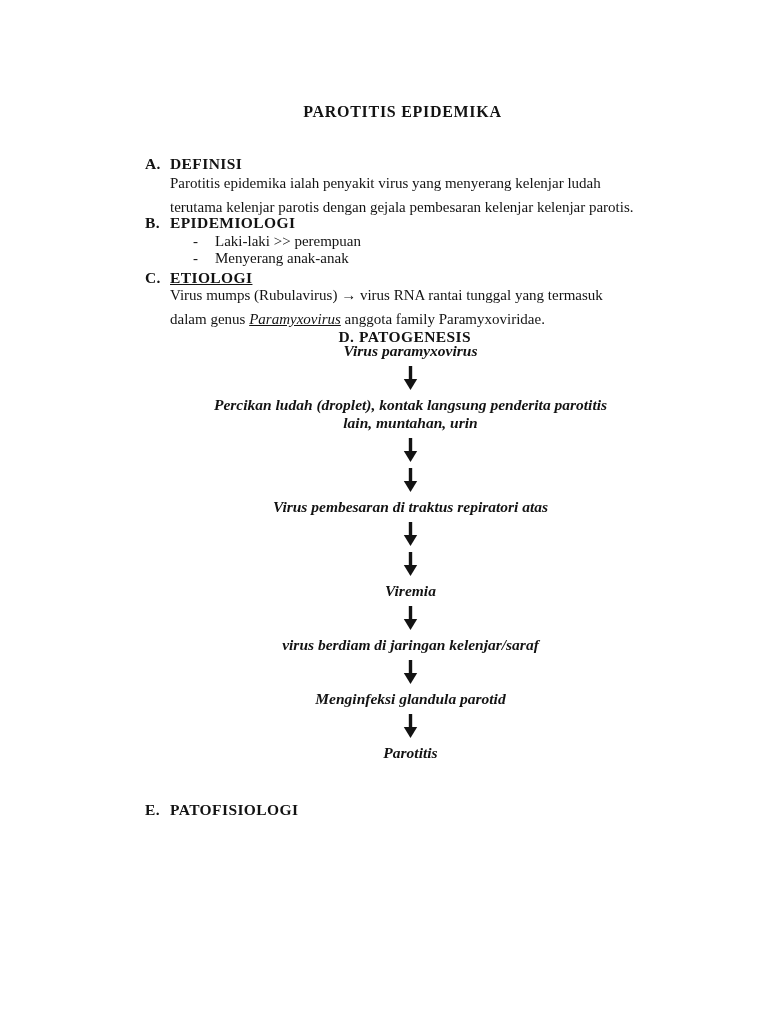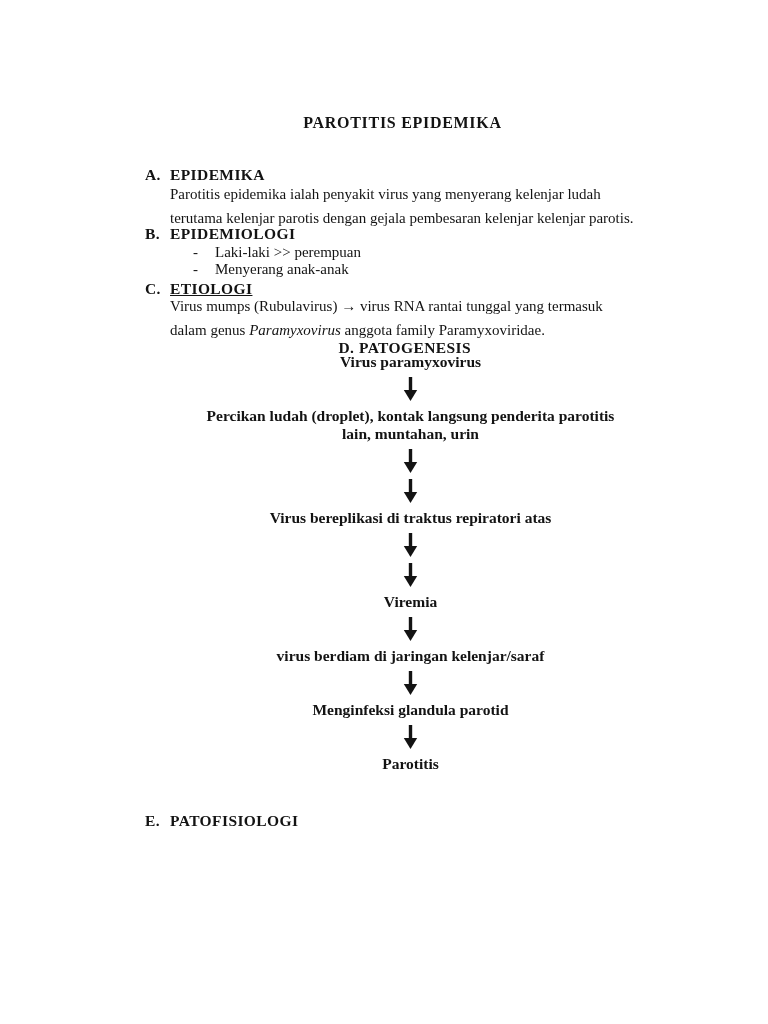--- a/index.html
+++ b/index.html
@@ -11,21 +11,21 @@
     -webkit-font-smoothing:antialiased;
   }
   .page{
     position:relative;
     width:768px;height:1024px;
     background:#ffffff;
     overflow:hidden;
   }
   .inner{
     position:absolute;
-    left:145px;top:11px;
+    left:145px;top:0;
     width:515px;
   }
   .title{
     margin:102px 0 0 0;
     font-size:16px;
     font-weight:bold;
     letter-spacing:0.7px;
     text-align:center;
     line-height:19px;
   }
@@ -58,45 +58,46 @@
     line-height:17px;
   }
   .bullet .dash{
     display:inline-block;
     width:22px;
   }
   .flow{
     width:515px;
     margin:-4px 0 0 8px;
     text-align:center;
+    font-style:italic;
   }
   .flow-node{
     font-size:15.5px;
     font-weight:bold;
     line-height:18px;
     white-space:pre-line;
   }
   .flow-arrow{
     height:24px;
     margin:6px 0;
     line-height:0;
   }
   .flow-arrow svg{display:inline-block;}
-  i{font-style:italic;}
+  i{font-style:italic;text-decoration:underline;}
 </style>
 </head>
 <body>
 
 <div class="page">
   <div class="inner">
 
     <h1 class="title">PAROTITIS EPIDEMIKA</h1>
 
     <div class="sec-head sec-a">
-      <span class="sec-label">A.</span><span class="sec-title">EPIDEMIKA</span>
+      <span class="sec-label">A.</span><span class="sec-title">DEFINISI</span>
     </div>
     <p class="para para-a">Parotitis epidemika ialah penyakit virus yang menyerang kelenjar ludah
 terutama kelenjar parotis dengan gejala pembesaran kelenjar kelenjar parotis.</p>
 
     <div class="sec-head sec-b">
       <span class="sec-label">B.</span><span class="sec-title">EPIDEMIOLOGI</span>
     </div>
     <div class="bullets">
       <div class="bullet">
         <span class="dash">-</span><span>Laki-laki &gt;&gt; perempuan</span>
@@ -127,21 +128,21 @@
       <div class="flow-arrow"><svg width="17" height="24" viewBox="0 0 17 24">
             <line x1="8.5" y1="0" x2="8.5" y2="15" stroke="#131313" stroke-width="3.4"></line>
             <polygon points="1.8,13 15.2,13 8.5,24" fill="#131313"></polygon>
           </svg></div>
 
       <div class="flow-arrow"><svg width="17" height="24" viewBox="0 0 17 24">
             <line x1="8.5" y1="0" x2="8.5" y2="15" stroke="#131313" stroke-width="3.4"></line>
             <polygon points="1.8,13 15.2,13 8.5,24" fill="#131313"></polygon>
           </svg></div>
 
-      <div class="flow-node">Virus bereplikasi di traktus repiratori atas</div>
+      <div class="flow-node">Virus pembesaran di traktus repiratori atas</div>
       <div class="flow-arrow"><svg width="17" height="24" viewBox="0 0 17 24">
             <line x1="8.5" y1="0" x2="8.5" y2="15" stroke="#131313" stroke-width="3.4"></line>
             <polygon points="1.8,13 15.2,13 8.5,24" fill="#131313"></polygon>
           </svg></div>
 
       <div class="flow-arrow"><svg width="17" height="24" viewBox="0 0 17 24">
             <line x1="8.5" y1="0" x2="8.5" y2="15" stroke="#131313" stroke-width="3.4"></line>
             <polygon points="1.8,13 15.2,13 8.5,24" fill="#131313"></polygon>
           </svg></div>
 

